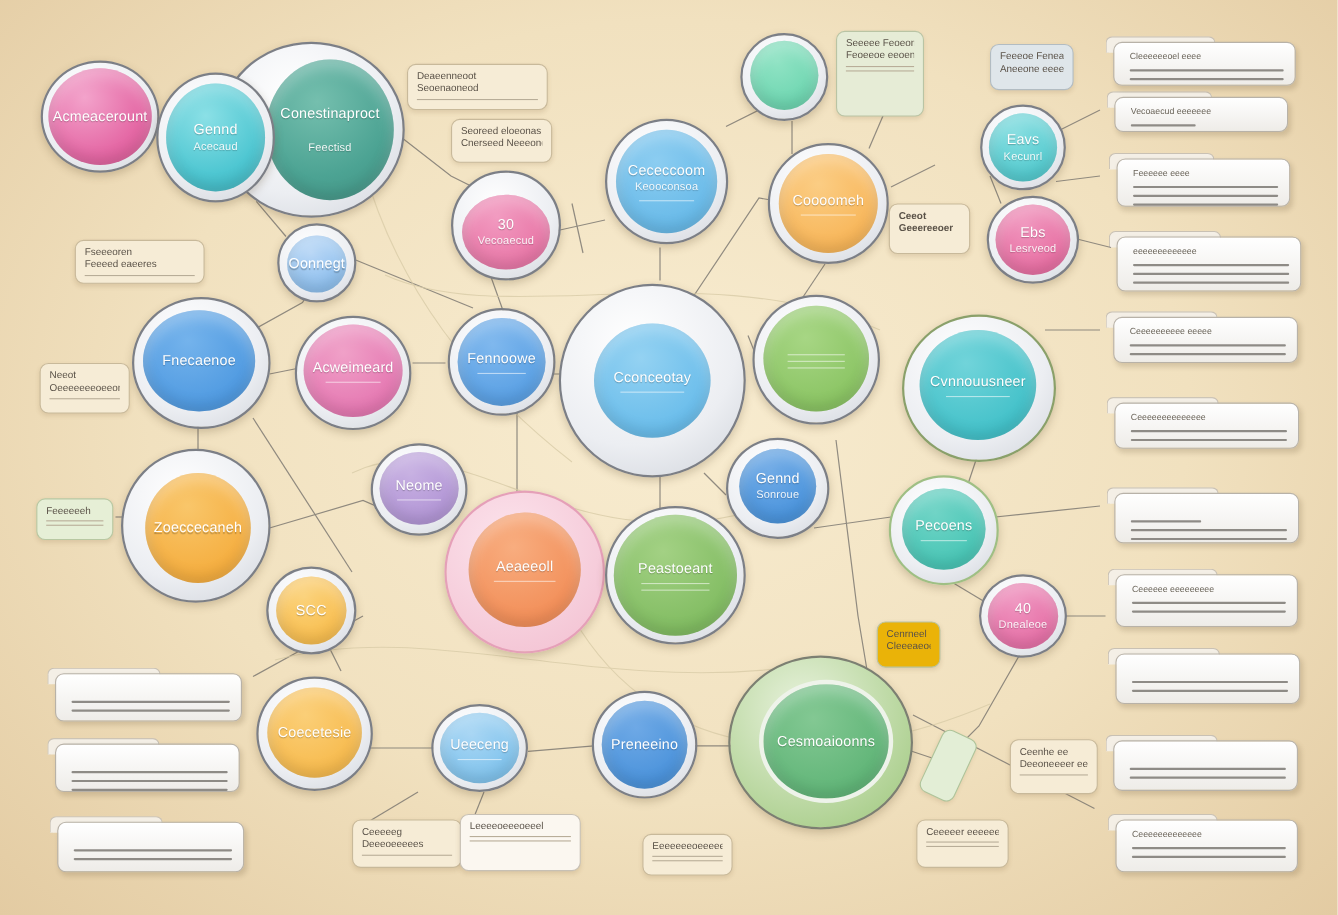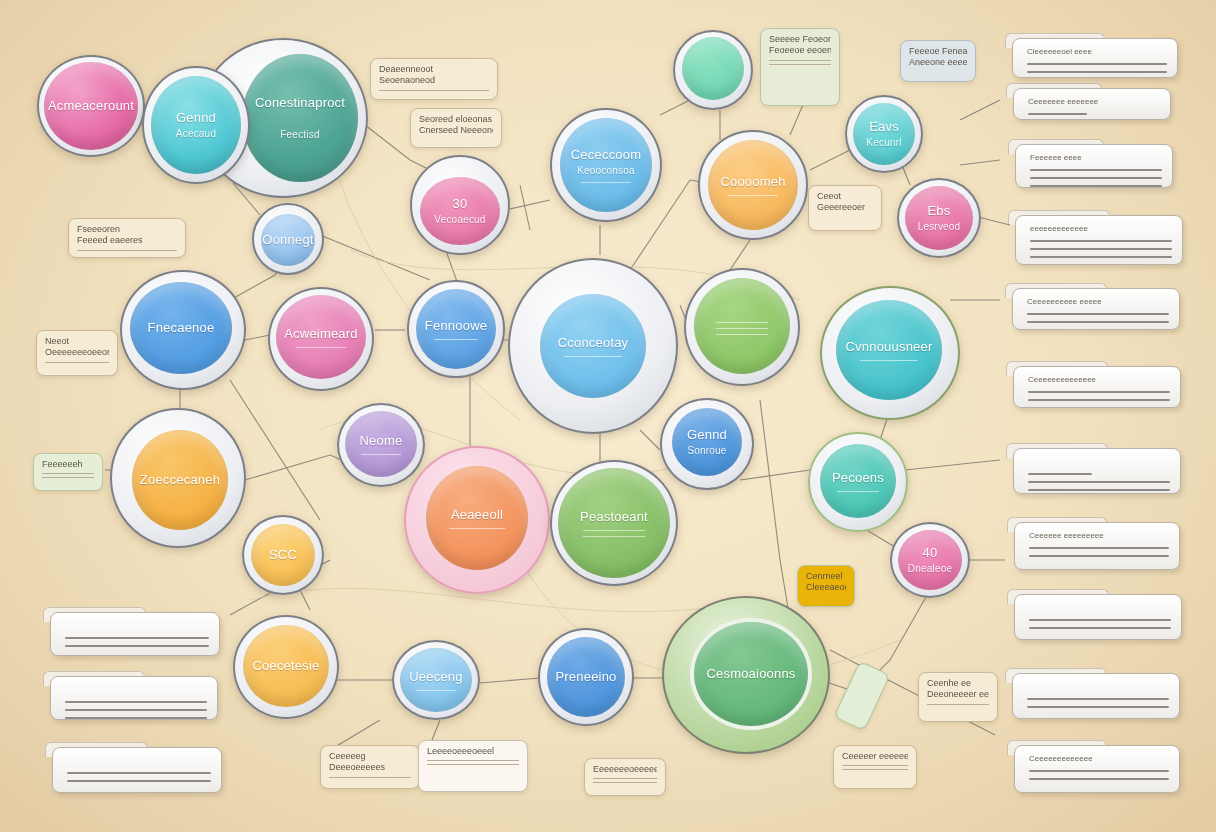--- a/index.html
+++ b/index.html
@@ -128,21 +128,21 @@
   <div class="core" style="left:7px;top:5px;right:7px;bottom:8px;background:radial-gradient(circle at 40% 30%,#90e3c4,#5fd0a8);">
     <span class="lbl"></span>
   </div>
 </div>
 <div class="node" style="left:698px;top:130px;width:110px;height:110px;">
   <div class="core" style="left:8px;top:8px;right:8px;bottom:8px;background:radial-gradient(circle at 40% 30%,#fbcd84,#f6ac47);">
     <span class="lbl">Coooomeh</span>
     <span class="rule"></span>
   </div>
 </div>
-<div class="node" style="left:845px;top:95px;width:78px;height:78px;">
+<div class="node" style="left:891px;top:95px;width:78px;height:78px;">
   <div class="core" style="left:6px;top:6px;right:6px;bottom:6px;background:radial-gradient(circle at 40% 30%,#84dde0,#3fc3c8);">
     <span class="lbl">Eavs</span>
     <span class="lbl sub">Kecunrl</span>
   </div>
 </div>
 <div class="node" style="left:897px;top:178px;width:84px;height:80px;">
   <div class="core" style="left:6px;top:6px;right:6px;bottom:6px;background:radial-gradient(circle at 40% 30%,#f095bd,#e35d96);">
     <span class="lbl">Ebs</span>
     <span class="lbl sub">Lesrveod</span>
   </div>
@@ -279,21 +279,21 @@
 <div class="note" style="left:36px;top:330px;width:82px;height:46px;">
   <div class="t1">Neeot</div>
   <div class="t1">Oeeeeeeeoeeon</div>
   <div class="ln"></div>
 </div>
 <div class="note" style="left:33px;top:453px;width:70px;height:38px;background:#e6efd6;border-color:#b8c8a2;">
   <div class="t1">Feeeeeeh</div>
   <div class="ln"></div>
   <div class="ln"></div>
 </div>
-<div class="note" style="left:808px;top:185px;width:74px;height:46px;">
+<div class="note" style="left:808px;top:185px;width:74px;height:46px;font-weight:bold;">
   <div class="t1">Ceeot</div>
   <div class="t1">Geeereeoer</div>
 </div>
 <div class="note" style="left:797px;top:565px;width:58px;height:42px;background:#eab308;border-color:#b9c4a4;">
   <div class="t1">Cenrneel</div>
   <div class="t1">Cleeeaeoe</div>
 </div>
 <div class="note" style="left:918px;top:672px;width:80px;height:50px;">
   <div class="t1">Ceenhe ee</div>
   <div class="t1">Deeoneeeer eee</div>
@@ -320,21 +320,21 @@
   <div class="ln"></div>
 </div>
 <div class="note" style="left:845px;top:665px;width:34px;height:62px;background:#e3eed6;border-color:#aec49a;transform:rotate(25deg);"></div>
 
 <div class="card" style="left:1012px;top:38px;width:166px;height:40px;">
   <div class="hdr">Cleeeeeeoel eeee</div>
   <div class="bar"></div>
     <div class="bar"></div>
 </div>
 <div class="card" style="left:1013px;top:88px;width:158px;height:32px;">
-  <div class="hdr">Ceeeeeee eeeeeee</div>
+  <div class="hdr">Vecoaecud eeeeeee</div>
   <div class="bar short"></div>
 </div>
 <div class="card" style="left:1015px;top:144px;width:158px;height:44px;">
   <div class="hdr">Feeeeee eeee</div>
   <div class="bar"></div>
     <div class="bar"></div>
     <div class="bar"></div>
 </div>
 <div class="card" style="left:1015px;top:215px;width:168px;height:50px;">
   <div class="hdr">eeeeeeeeeeeee</div>

